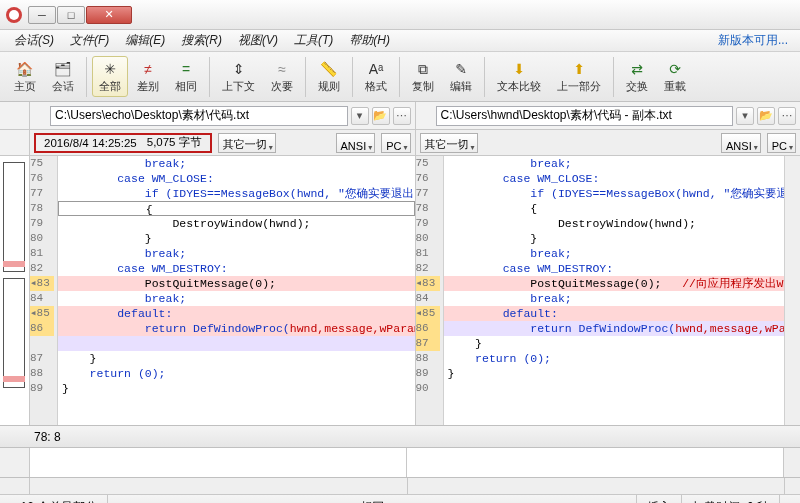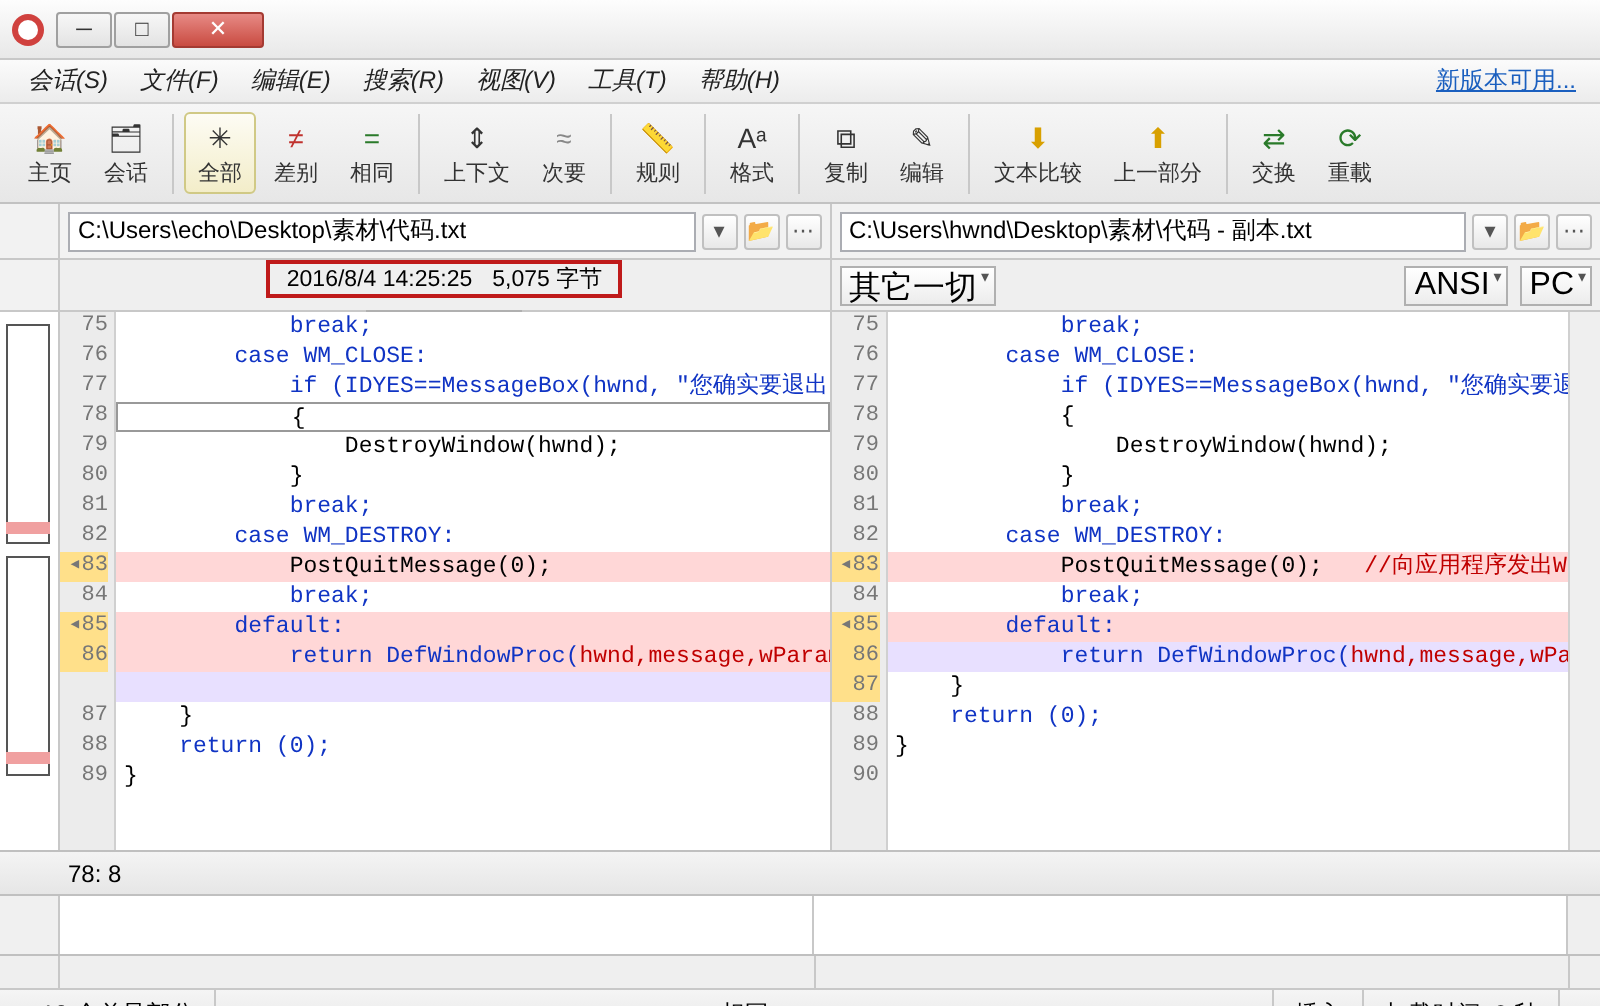--- a/index.html
+++ b/index.html
@@ -10,52 +10,52 @@
   .titlebar .app-ico { width: 16px; height: 16px; margin-right: 6px; background: #d0413e; border-radius: 50%; display: inline-block; position: relative; }
   .titlebar .app-ico::after { content:""; position:absolute; left:3px; top:3px; width:10px; height:10px; border-radius:50%; background:#fff; }
   .titlebar .title { flex: 1; color: #333; }
   .window-btns { display: flex; gap: 1px; }
   .window-btn { width: 28px; height: 18px; border: 1px solid #a0a0a0; background: linear-gradient(#f7f7f7,#e3e3e3); border-radius: 2px; display: flex; align-items: center; justify-content: center; font-size: 11px; color:#333; }
   .window-btn.close { background: linear-gradient(#e78a85,#c94b41); color:#fff; border-color:#a43a32; width:46px; }
   
   
   .menubar { height: 22px; background: linear-gradient(#fbfbfb,#ececec); border-bottom: 1px solid #d0d0d0; display: flex; align-items: center; padding: 0 6px; }
   .menubar span.m-item { padding: 0 8px; color: #222; font-style: italic; }
-  .menubar .update-link { margin-left: auto; color: #1a5fbf; text-decoration: underline; padding-right: 6px; }
+  .menubar .update-link { margin-left: auto; color: #1a5fbf; padding-right: 6px; }
   
   
   .toolbar { height: 50px; background: linear-gradient(#f6f6f6,#e7e7e7); border-bottom: 1px solid #c2c2c2; display: flex; align-items: center; padding-left: 6px; }
   .tbtn { display: flex; flex-direction: column; align-items: center; justify-content: center; padding: 2px 6px; margin: 0 1px; border: 1px solid transparent; border-radius: 3px; font-size: 11px; color:#333; }
   .tbtn.active { background: linear-gradient(#fdfcf4,#f3edc9); border-color:#d0c985; }
   .tbtn .ticon { width: 20px; height: 20px; display:flex; align-items:center; justify-content:center; font-size:14px; }
   .tsep { width: 1px; height: 40px; background: #c8c8c8; margin: 0 4px; }
   
   
-  .pathrow { height: 28px; display: flex; border-bottom: 1px solid #c8c8c8; background:#f2f2f2; }
+  .pathrow { height: 28px; display: flex; border-bottom: 1px solid #c8c8c8; background:#f2f2f2;gap:16px; }
   .pathcell { flex: 1; display: flex; align-items: center; padding: 2px 4px; gap: 3px; }
   .pathcell.first { border-right: 1px solid #c8c8c8; }
   .gutter { width: 30px; border-right: 1px solid #c8c8c8; background:#f2f2f2; }
   .pathfield { flex:1; height: 20px; background:#fff; border:1px solid #abadb3; padding:0 4px; display:flex; align-items:center; }
   .smallico { width:18px; height:18px; border:1px solid #c0c0c0; background:linear-gradient(#fff,#e8e8e8); border-radius:2px; display:flex; align-items:center; justify-content:center; font-size:11px; color:#555; }
-  .sel { height:20px; background:linear-gradient(#fff,#ececec); border:1px solid #b0b0b0; padding:0 8px 0 4px; display:flex; align-items:flex-start; position:relative; font-size:16px;}
+  .sel { height:20px; background:linear-gradient(#fff,#ececec); border:1px solid #b0b0b0; padding:0 8px 0 4px; display:flex; align-items:flex-end; position:relative; font-size:11px;}
   .sel::after { content:"▾"; position:absolute; right:2px; font-size:8px; color:#555; }
   
   
   .inforow { height: 26px; display:flex; border-bottom: 1px solid #c8c8c8; background:#efefef; }
   .infocell { flex:1; display:flex; align-items:center; padding: 0 4px; gap:6px; }
-  .infocell.first { border-right:1px solid #c8c8c8;flex-direction:column; }
+  .infocell.first { border-right:1px solid #c8c8c8; }
   .redbox { border: 2px solid #bf1a1a; padding: 0 8px; height: 20px; display:flex; align-items:center; gap:10px; background:#efefef; font-size:11.5px;}
   
   
   .codearea { display:flex; height: 270px; border-bottom:1px solid #c0c0c0; }
   .thumb-gutter { width:30px; border-right:1px solid #c8c8c8; background:#fff; position:relative; }
   .thumb-gutter .tb { position:absolute; left:3px; width:22px; border:1px solid #555; }
   .pane { flex:1; display:flex; min-width:0; }
   .pane.first { border-right:1px solid #c8c8c8; }
-  .linenos { width:28px; background:#ececec; border-right:1px solid #d0d0d0; font-size:11px; color:#777; text-align:right; padding-right:3px; font-family:"Consolas","Courier New",monospace;}
+  .linenos { width:28px; background:#ececec; border-right:1px solid #d0d0d0; font-size:11px; color:#777; text-align:left; padding-right:3px; font-family:"Consolas","Courier New",monospace;}
   .codelines { flex:1; background:#fff; font-family:"Consolas","Courier New",monospace; font-size:11.5px; overflow:hidden; position:relative;}
   .cline { height:15px; line-height:15px; white-space: pre; padding-left: 4px; }
   .lno { height:15px; line-height:15px; }
   .lno.mark { background:#ffe08a; }
   .bg-diff { background:#ffd7d7; }
   .bg-diff2 { background:#e8e0ff; }
   .kw-blue { color:#1034c4; }
   .kw-red { color:#c00000; }
   .kw-gray { color:#707070; }
   .vscroll { width:16px; background:#efefef; border-left:1px solid #d0d0d0; }

